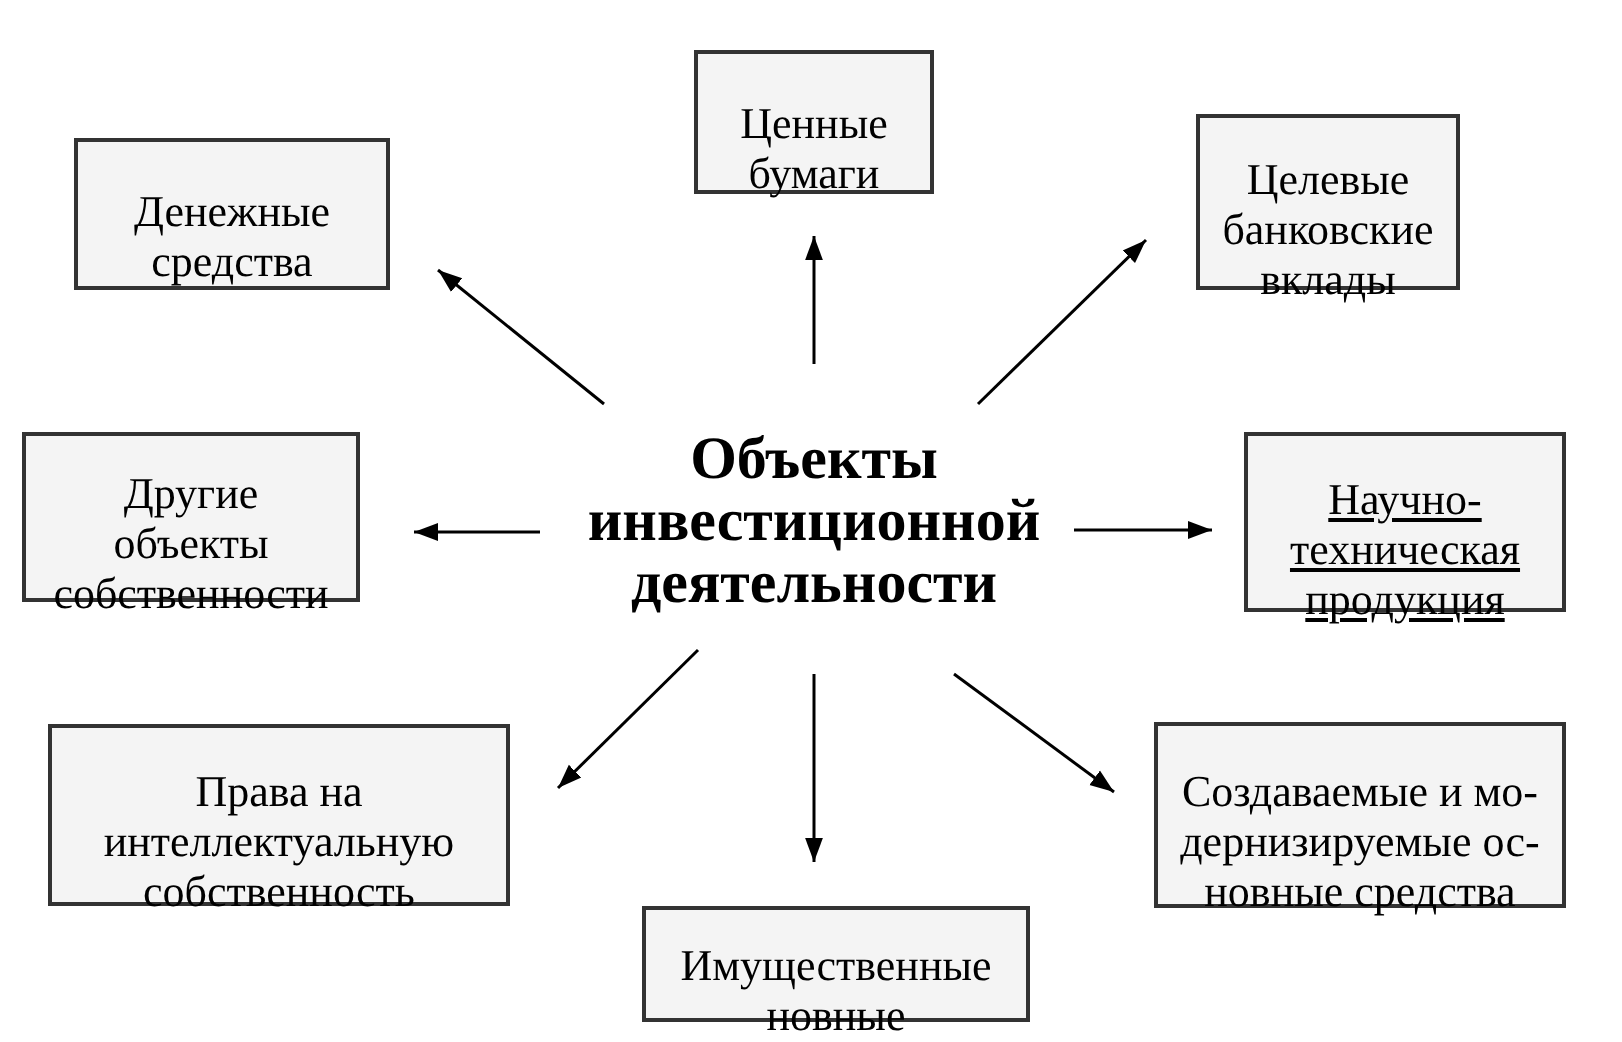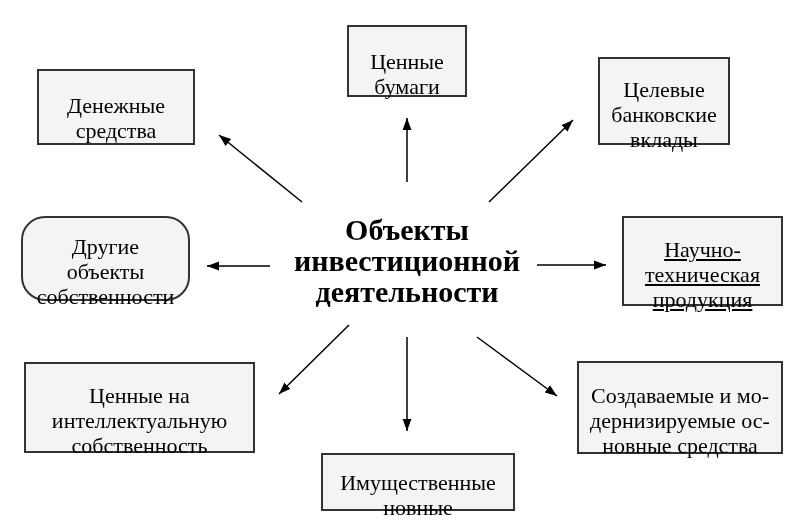--- a/index.html
+++ b/index.html
@@ -47,21 +47,21 @@
     text-align: center;
     font-weight: bold;
     font-size: 30px;
     line-height: 31px;
     white-space: pre-line;
   }
   
   .n-securities      { left: 347px; top: 25px;  width: 120px; height: 72px; }
   .n-cash            { left: 37px;  top: 69px;  width: 158px; height: 76px; align-items: flex-end; }
   .n-deposits        { left: 598px; top: 57px;  width: 132px; height: 88px; }
-  .n-other-property  { left: 21px;  top: 216px; width: 169px; height: 85px; border-radius: 24px; }
+  .n-other-property  { left: 11px;  top: 216px; width: 169px; height: 85px; }
   .n-sci-tech        { left: 622px; top: 216px; width: 161px; height: 90px; text-decoration: underline; }
   .n-intellectual    { left: 24px;  top: 362px; width: 231px; height: 91px; }
   .n-property-rights { left: 321px; top: 453px; width: 194px; height: 58px; }
   .n-fixed-assets    { left: 577px; top: 361px; width: 206px; height: 93px; }
 </style>
 </head>
 <body>
 
 <div class="stage">
 
@@ -107,21 +107,21 @@
 собственности</span>
   </div>
 
   <div class="node n-sci-tech">
     <span class="label">Научно-
 техническая
 продукция</span>
   </div>
 
   <div class="node n-intellectual">
-    <span class="label">Ценные на
+    <span class="label">Права на
 интеллектуальную
 собственность</span>
   </div>
 
   <div class="node n-property-rights">
     <span class="label">Имущественные
 новные</span>
   </div>
 
   <div class="node n-fixed-assets">

